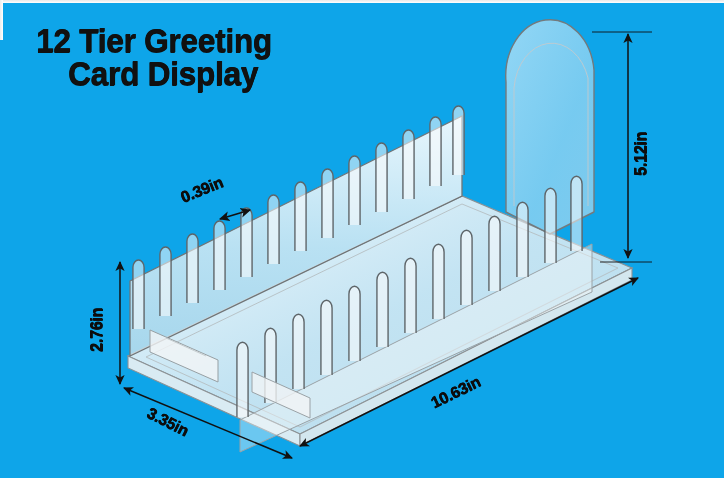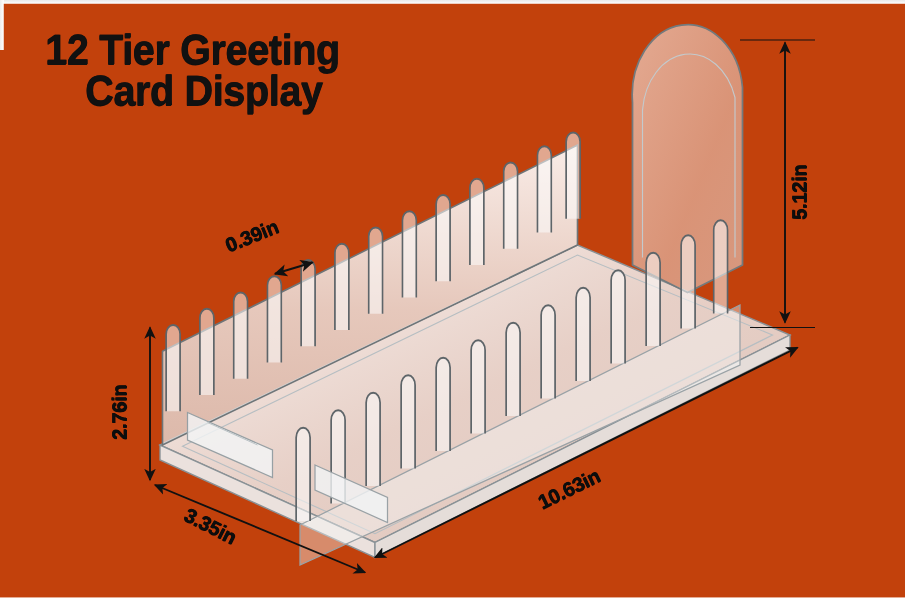--- a/index.html
+++ b/index.html
@@ -1,20 +1,20 @@
 <!DOCTYPE html>
 <html><head>
 <meta charset="utf-8">
 <style>
   html,body{margin:0;padding:0;background:#ffffff;}
   body{width:724px;height:478px;overflow:hidden;position:relative;
        font-family:"Liberation Sans","DejaVu Sans",sans-serif;}
 
   #stage{position:absolute;left:0;top:0;width:724px;height:478px;
-         background:#c2410c;overflow:hidden;}
+         background:#0ea5e9;overflow:hidden;}
 
   
   .edge-top{position:absolute;left:0;top:0;width:724px;height:3px;
             background:linear-gradient(to bottom,#e8e8e8,#ffffff);}
   .edge-left{position:absolute;left:0;top:0;width:3px;height:40px;
              background:linear-gradient(to right,#ececec,#ffffff);}
 
   
   #title{position:absolute;left:36px;top:24px;width:400px;
          color:#111111;line-height:0.97;letter-spacing:-0.3px;}

